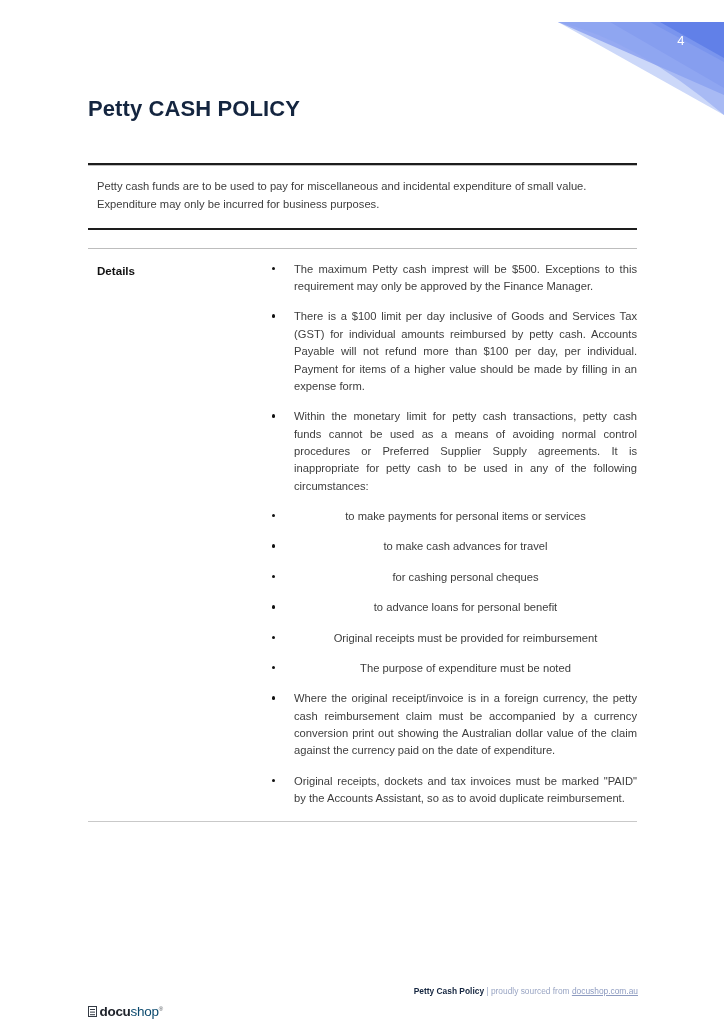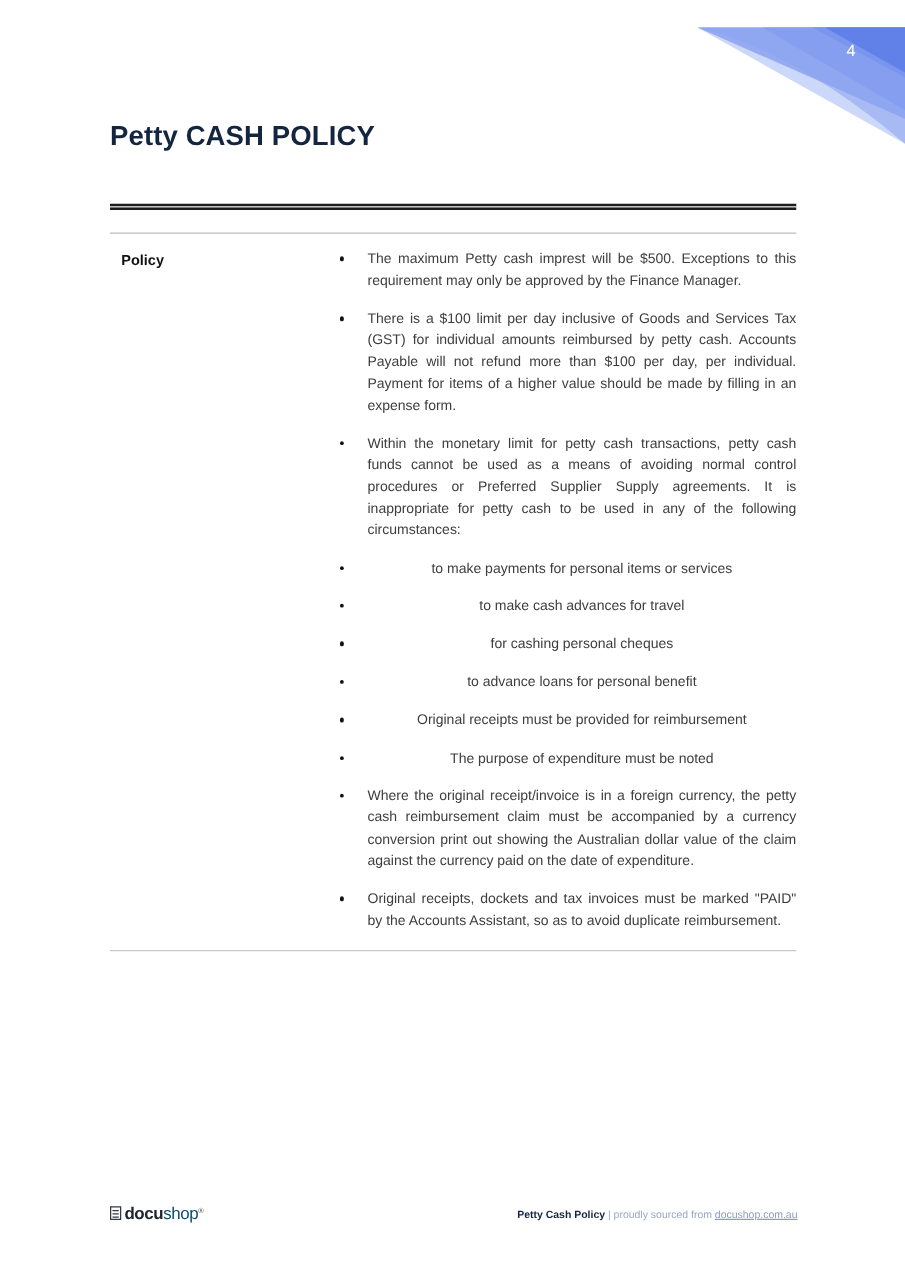--- a/index.html
+++ b/index.html
@@ -153,20 +153,21 @@
     right: 86px;
     top: 963px;
     display: flex;
     align-items: center;
     justify-content: space-between;
   }
   .brand {
     display: flex;
     align-items: baseline;
     white-space: nowrap;
+    margin-top: 41px;
   }
   .brand-mark {
     display: inline-block;
     width: 9px;
     height: 11px;
     border: 1.2px solid #333a44;
     margin-right: 2.5px;
     position: relative;
     top: 1px;
     box-sizing: border-box;
@@ -233,30 +234,31 @@
     <span class="page-number">4</span>
   </div>
 
   <div class="content">
 
     <h1 class="doc-title">Petty CASH POLICY</h1>
 
     <div class="block-summary">
       <hr class="rule-thick">
       <hr class="rule-thin">
+      <div class="summary-body">Petty cash funds are to be used to pay for miscellaneous and incidental expenditure of small value. Expenditure may only be incurred for business purposes.</div>
       <hr class="rule-thick">
     </div>
 
     <div class="block-policy">
       <hr class="rule-thin">
 
       <table class="details-table">
         <tbody>
           <tr>
-            <td class="col-label">Policy</td>
+            <td class="col-label">Details</td>
             <td class="col-body">
               <ul class="bullet-list">
                 <li>The maximum Petty cash imprest will be $500. Exceptions to this requirement may only be approved by the Finance Manager.</li>
                 <li>There is a $100 limit per day inclusive of Goods and Services Tax (GST) for individual amounts reimbursed by petty cash. Accounts Payable will not refund more than $100 per day, per individual. Payment for items of a higher value should be made by filling in an expense form.</li>
                 <li>Within the monetary limit for petty cash transactions, petty cash funds cannot be used as a means of avoiding normal control procedures or Preferred Supplier Supply agreements. It is inappropriate for petty cash to be used in any of the following circumstances:</li>
                 <li class="short">to make payments for personal items or services</li>
                 <li class="short">to make cash advances for travel</li>
                 <li class="short">for cashing personal cheques</li>
                 <li class="short">to advance loans for personal benefit</li>
                 <li class="short">Original receipts must be provided for reimbursement</li>

